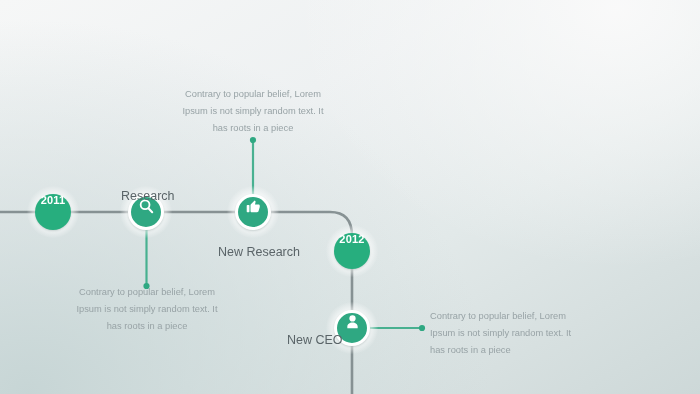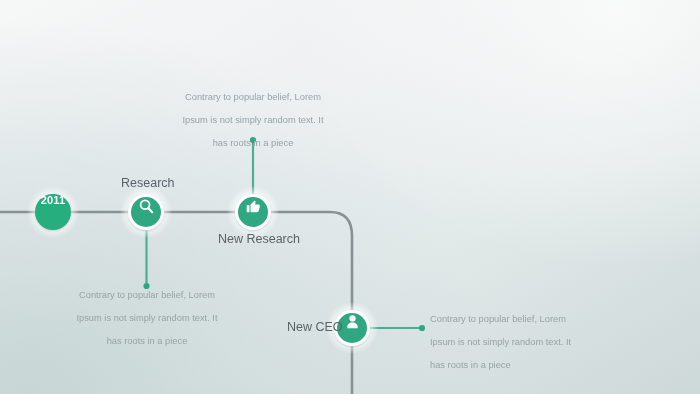--- a/index.html
+++ b/index.html
@@ -22,26 +22,26 @@
     background:radial-gradient(circle, rgba(255,255,255,0.92) 38%, rgba(255,255,255,0.0) 72%);}
   .node .disc{position:relative;width:36px;height:36px;border-radius:50%;
     display:flex;align-items:flex-start;justify-content:center;
     box-shadow:0 1px 2px rgba(60,90,85,0.22);}
   .node.year .disc{background:#27ae7e;}
   .node.icon .disc{background:#2fa882;border:3px solid #ffffff;box-sizing:border-box;}
   .year-text{color:#ffffff;font-size:11px;font-weight:bold;letter-spacing:0.2px;
     font-family:"Liberation Sans","DejaVu Sans",sans-serif;}
   .node .disc svg{display:block;}
 
-  .label{position:absolute;color:#5a6468;font-size:12.5px;white-space:nowrap;}
+  .label{position:absolute;color:#5a6468;font-size:12.5px;white-space:nowrap;margin-top:13px;}
   .label.research{left:121px;top:176px;}
   .label.products{left:218px;top:232px;}
   .label.ceo{left:287px;top:320px;}
 
-  .desc{position:absolute;color:#98a3a6;font-size:9.3px;line-height:23px;width:150px;}
+  .desc{position:absolute;color:#98a3a6;font-size:9.3px;line-height:17px;width:150px;}
   .desc.top{left:178px;top:86px;text-align:center;}
   .desc.bottomleft{left:72px;top:284px;text-align:center;}
   .desc.right{left:430px;top:308px;text-align:left;width:142px;}
 </style>
 </head>
 <body>
 
 <div id="stage">
 
   <svg id="svgLayer" viewBox="0 0 700 394" xmlns="http://www.w3.org/2000/svg">
@@ -80,20 +80,26 @@
     <span class="halo"></span>
     <span class="disc">
       <svg width="17" height="17" viewBox="0 0 24 24">
         <path fill="#ffffff" d="M8.8 21.4h8.3c1.0 0 1.85-.62 2.1-1.5l1.55-5.6c.06-.22.1-.44.1-.66v-1.1c0-1.0-.82-1.8-1.82-1.8h-4.9l.78-3.66.02-.26c0-.4-.17-.78-.44-1.05l-.9-.87-5.3 5.4c-.34.34-.54.8-.54 1.3v8.0c0 1.0.82 1.8 1.82 1.8z"></path>
         <rect x="2.4" y="11.3" width="3.9" height="10.1" rx="1.0" fill="#ffffff"></rect>
       </svg>
     </span>
   </div>
   <div class="label products">New Research</div>
 
+  <div class="node year" style="left:334px;top:233px;">
+    <span class="halo"></span>
+    <span class="disc">
+      <span class="year-text">2012</span>
+    </span>
+  </div>
 
   <div class="node icon" style="left:334px;top:310px;">
     <span class="halo"></span>
     <span class="disc">
       <svg width="17" height="17" viewBox="0 0 24 24">
         <circle cx="12" cy="7.6" r="4.4" fill="#ffffff"></circle>
         <path fill="#ffffff" d="M12 13.4c-4.2 0-7.3 2.4-7.3 5.6v2.4h14.6v-2.4c0-3.2-3.1-5.6-7.3-5.6z"></path>
       </svg>
     </span>
   </div>

